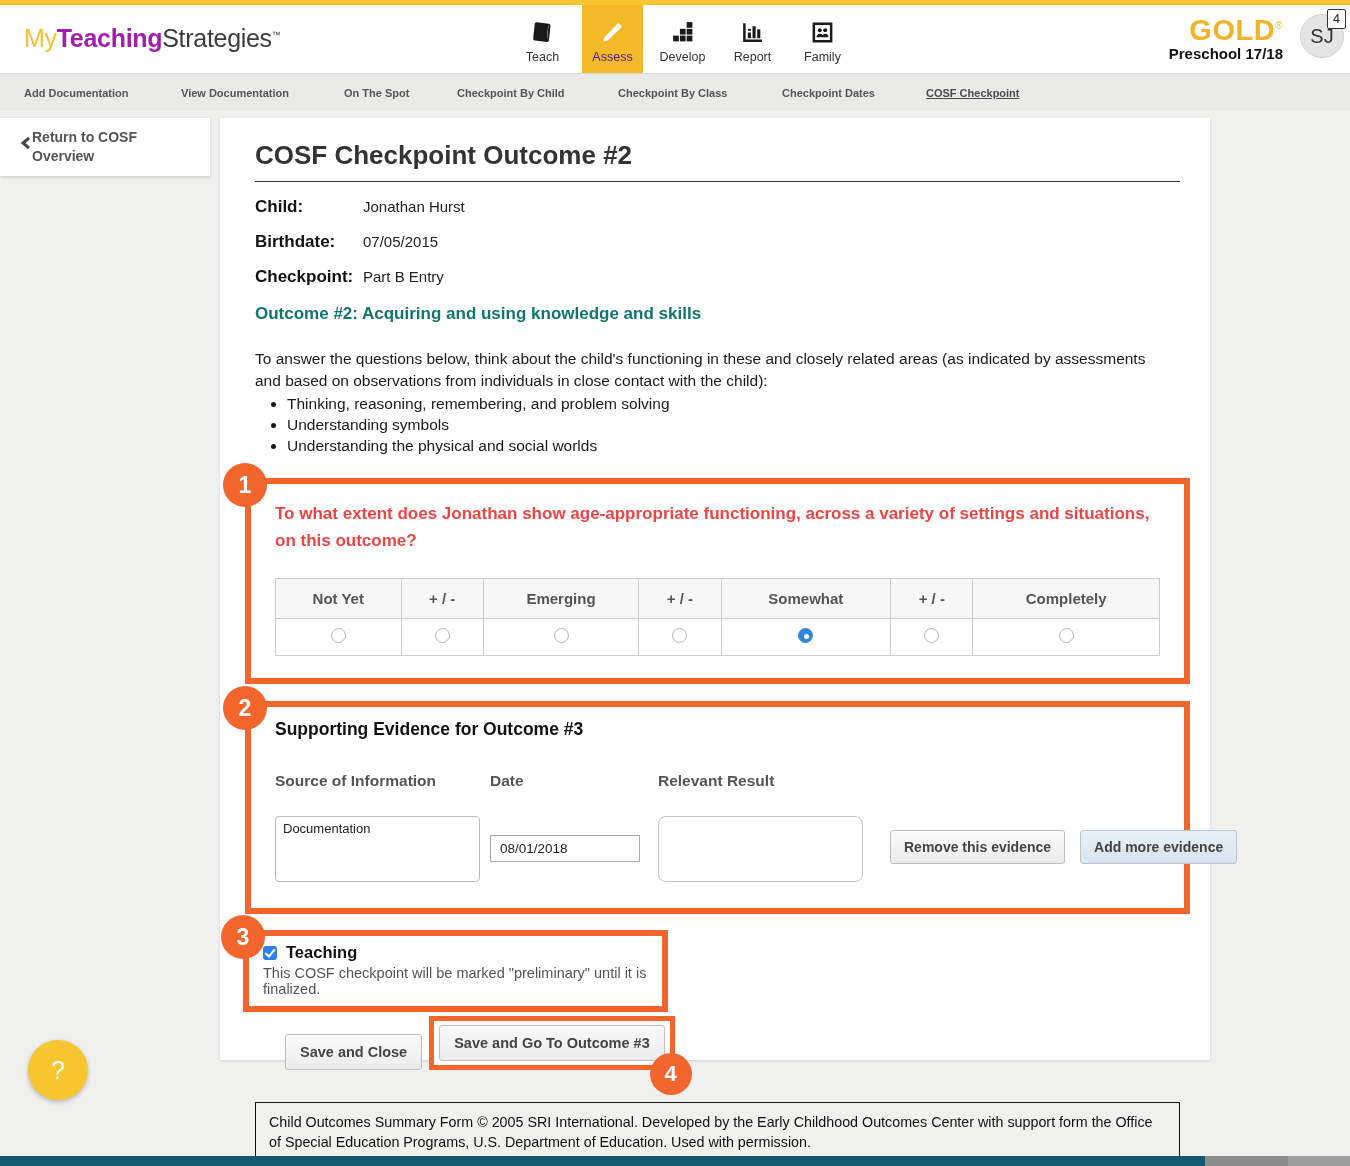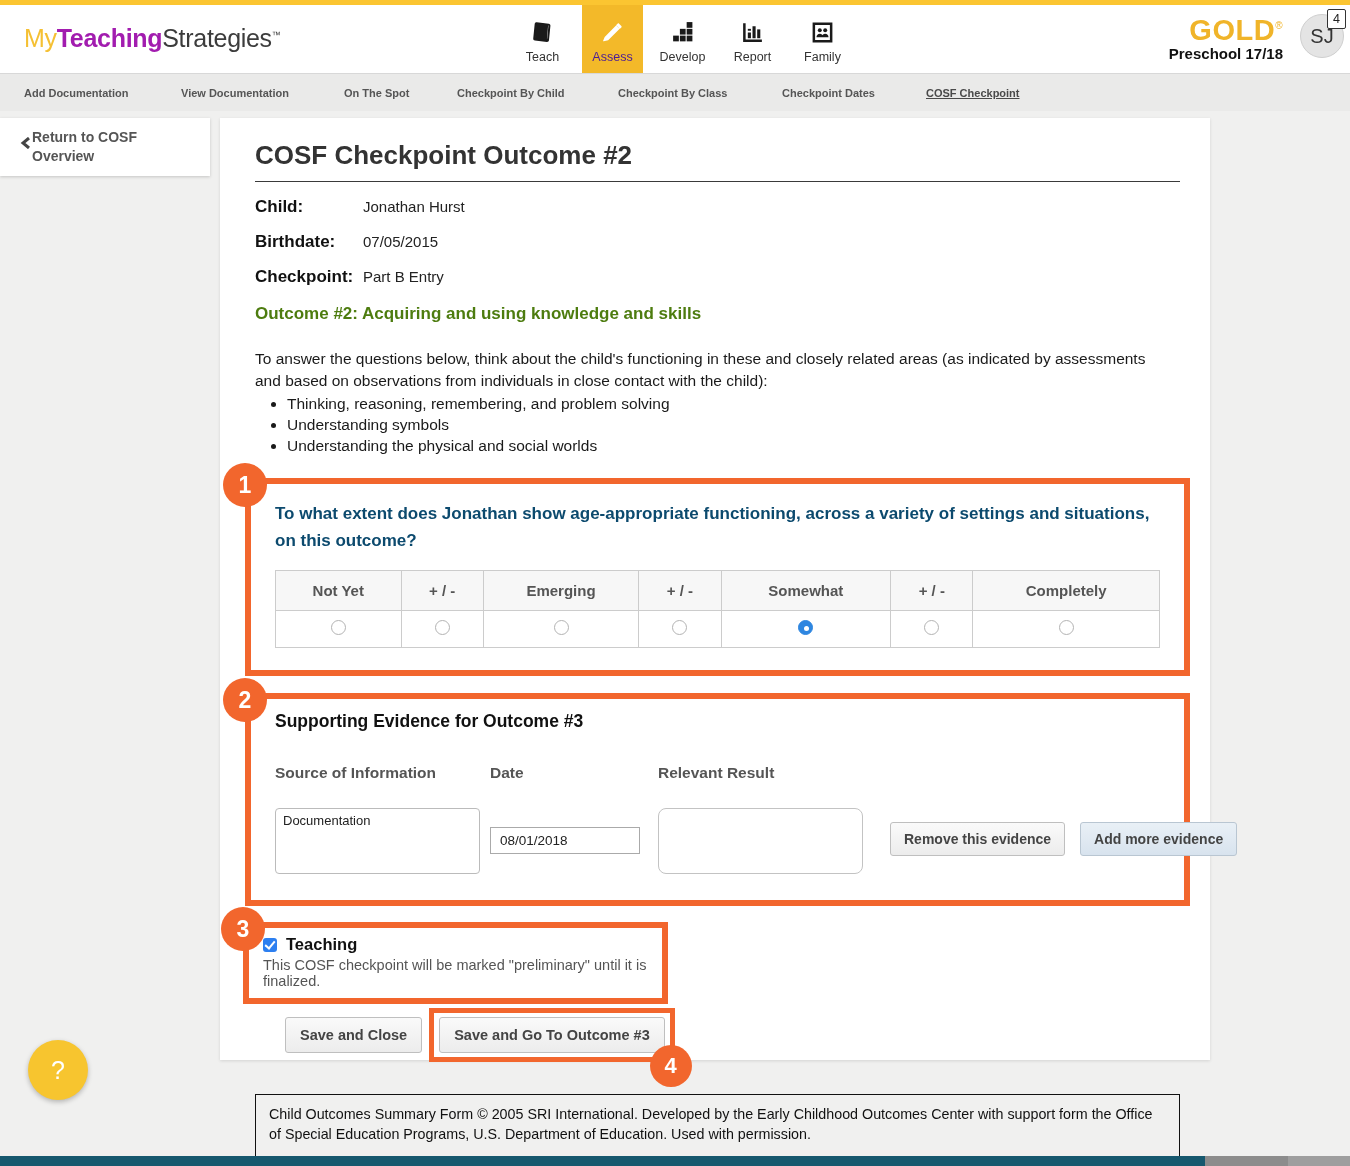--- a/index.html
+++ b/index.html
@@ -47,35 +47,35 @@
 
   
   .panel { position:absolute; left:220px; top:118px; width:990px; height:942px; background:#fff; box-shadow:0 1px 3px rgba(0,0,0,.12); }
   .content { position:absolute; left:35px; top:0; width:925px; }
 
   .page-title { margin-top:22px; font-size:26px; font-weight:600; color:#333; padding-bottom:10px; border-bottom:1px solid #3a3a3a; }
 
   .info-row { display:flex; margin-top:15px; align-items:baseline; }
   .info-label { width:108px; font-size:17px; font-weight:700; color:#111; flex:none; }
   .info-value { font-size:15px; color:#222; }
-  .outcome-row { margin-top:17px; font-size:17px; font-weight:700; color:#4d7c0f; }
+  .outcome-row { margin-top:17px; font-size:17px; font-weight:700; color:#0f766e; }
   .outcome-row .outcome-value { margin-left:4px; }
 
   .intro { margin-top:24px; width:900px; font-size:15.5px; color:#1a1a1a; line-height:21.5px; }
   .bullets { margin-top:2px; margin-left:32px; }
   .bullets li { font-size:15.5px; color:#1a1a1a; line-height:21px; margin-top:0; }
 
   
   .obox { position:relative; border:6px solid #F2662D; margin-left:-10px; width:945px; background:#fff; }
   .num-badge { position:absolute; width:44px; height:44px; border-radius:50%; background:#F2662D; color:#fff; font-size:23px; font-weight:700; display:flex; align-items:center; justify-content:center; z-index:2; }
   .badge-tl { left:-28px; top:-21px; }
 
   .box1 { margin-top:22px; padding:16px 24px 22px 24px; }
-  .question { font-size:17px; font-weight:700; color:#0c4a6e; line-height:27px; max-width:915px; }
-  .scale-table { width:100%; border-collapse:collapse; margin-top:16px; }
+  .question { font-size:17px; font-weight:700; color:#ef4444; line-height:27px; max-width:915px; }
+  .scale-table { width:100%; border-collapse:collapse; margin-top:24px; }
   .scale-table th { background:#F7F7F7; border:1px solid #CCC; padding:11px 4px; font-size:15px; font-weight:700; color:#555; }
   .scale-table td { border:1px solid #CCC; height:37px; text-align:center; vertical-align:middle; }
   .radio { display:inline-block; width:15px; height:15px; border-radius:50%; border:1.5px solid #B3B3B3; background:#fff; cursor:pointer; position:relative; }
   .radio.selected { background:#2E86E0; border-color:#2E86E0; }
   .radio.selected::after { content:""; position:absolute; left:5px; top:5px; width:5px; height:5px; border-radius:50%; background:#fff; }
 
   .box2 { margin-top:17px; padding:12px 24px 22px 24px; }
   .evidence-heading { font-size:17.5px; font-weight:700; color:#111; }
   .ev-grid { display:grid; grid-template-columns:215px 168px 232px auto; margin-top:32px; }
   .ev-col-label { font-size:15.5px; font-weight:700; color:#555; }
@@ -87,21 +87,21 @@
   .btn { display:inline-block; border:1px solid #BFBFBF; border-radius:3px; background:linear-gradient(#FAFAFA,#ECECEC); font-size:14px; font-weight:700; color:#444; padding:8px 13px; cursor:pointer; white-space:nowrap; font-family:"Liberation Sans","DejaVu Sans",sans-serif; }
   .btn.blue { background:linear-gradient(#E9F0F6,#D8E3EE); border-color:#B9C6D2; }
 
   .box3 { margin-top:16px; width:425px; margin-left:-12px; padding:7px 14px 9px 14px; border-width:6px; }
   .finalize-row { display:flex; align-items:center; }
   .checkbox { width:14px; height:14px; border-radius:3px; background:#2D7FF0; position:relative; cursor:pointer; flex:none; }
   .checkbox::after { content:""; position:absolute; left:4px; top:1.5px; width:4px; height:8px; border:solid #fff; border-width:0 2px 2px 0; transform:rotate(40deg); }
   .finalize-label { font-size:16.5px; font-weight:700; color:#111; margin-left:9px; }
   .finalize-note { font-size:14.5px; color:#555; margin-top:3px; }
 
-  .actions { margin-top:13px; display:flex; align-items:flex-start;padding-left:30px; }
+  .actions { margin-top:13px; display:flex; align-items:flex-end;padding-left:30px; }
   .btn.big { font-size:14.5px; padding:9px 14px; }
   .box4 { position:relative; display:inline-block; border:5px solid #F2662D; padding:4px 5px; margin-left:7px; margin-top:-9px; background:#fff; }
   .badge-br { right:-22px; bottom:-30px; width:42px; height:42px; font-size:22px; }
 
   .footer-note { margin-top:32px; width:925px; border:1px solid #111; padding:9px 13px 20px 13px; font-size:14.3px; color:#111; line-height:20px; }
 
   
   .help-bubble { position:absolute; left:28px; top:1040px; width:60px; height:60px; border-radius:50%; background:#F7C52F; box-shadow:0 2px 5px rgba(0,0,0,.25); display:flex; align-items:center; justify-content:center; color:#fff; font-size:25px; cursor:pointer; z-index:8; }
 
   

